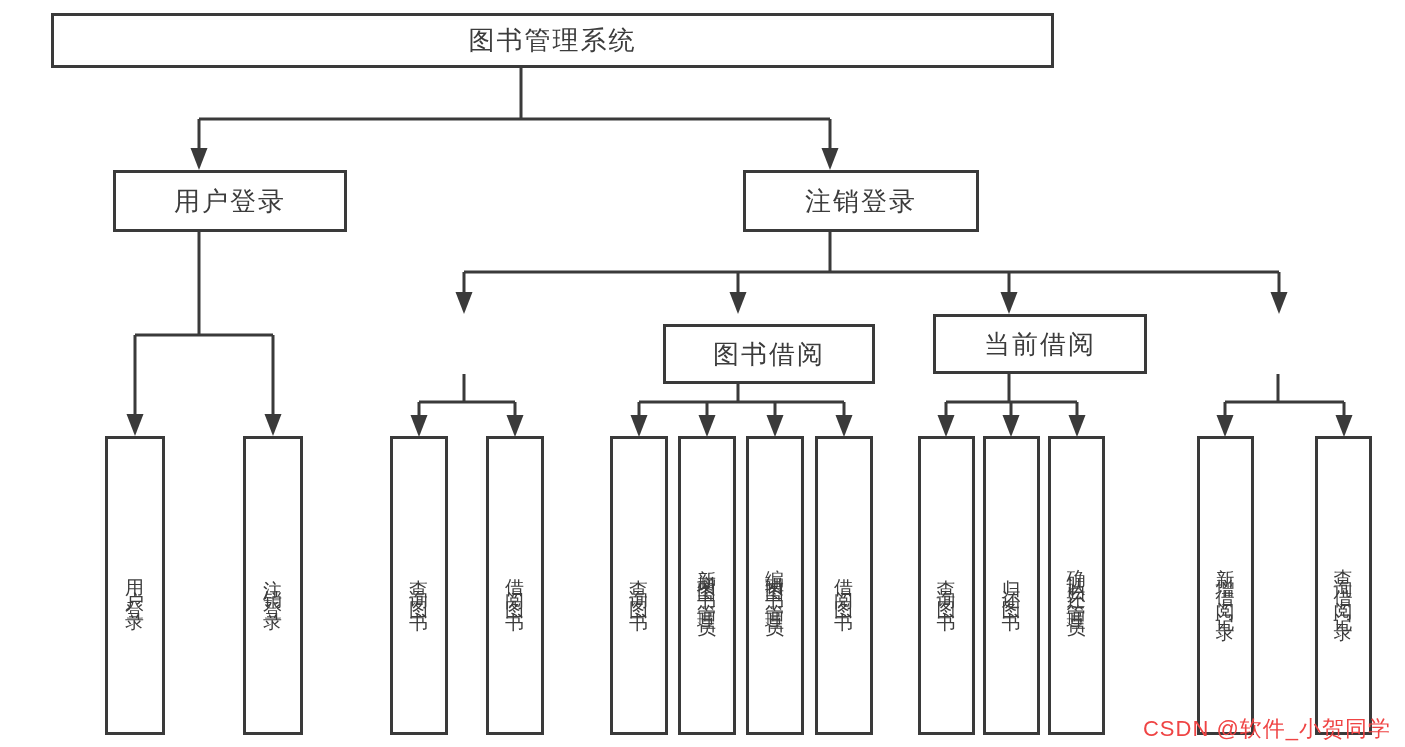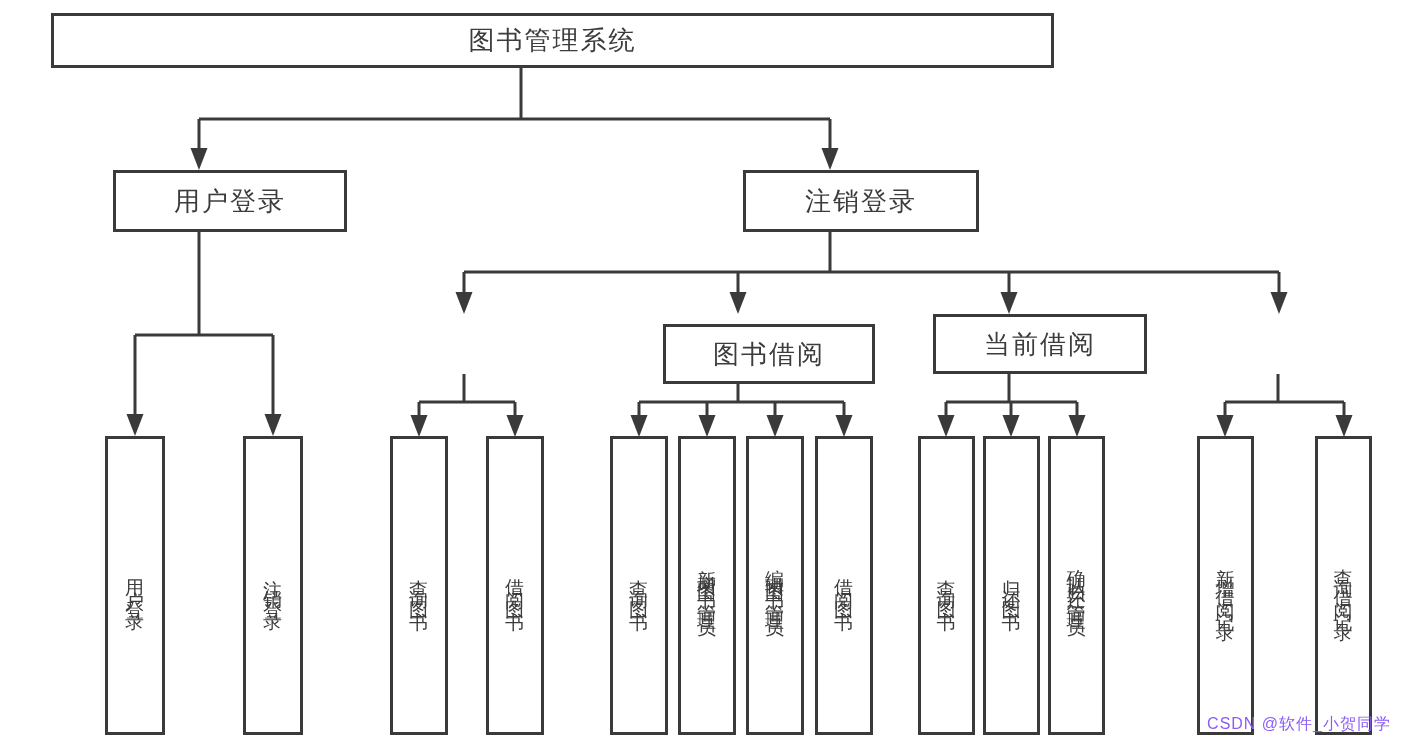--- a/index.html
+++ b/index.html
@@ -45,24 +45,24 @@
     font-size: 19px;
     letter-spacing: 11px;
     line-height: 1;
   }
   .v-long {
     letter-spacing: 7px;
   }
   .watermark {
     position: absolute;
     right: 14px;
-    bottom: 12px;
-    font-size: 16px;
+    bottom: 3px;
+    font-size: 22px;
     letter-spacing: 1px;
-    color: #8b5cf6;
+    color: #ef4444;
     z-index: 5;
     white-space: nowrap;
   }
 </style>
 </head>
 <body>
 
 <div class="stage">
 
   <svg class="connector-layer" width="1405" height="747" viewBox="0 0 1405 747" xmlns="http://www.w3.org/2000/svg">

